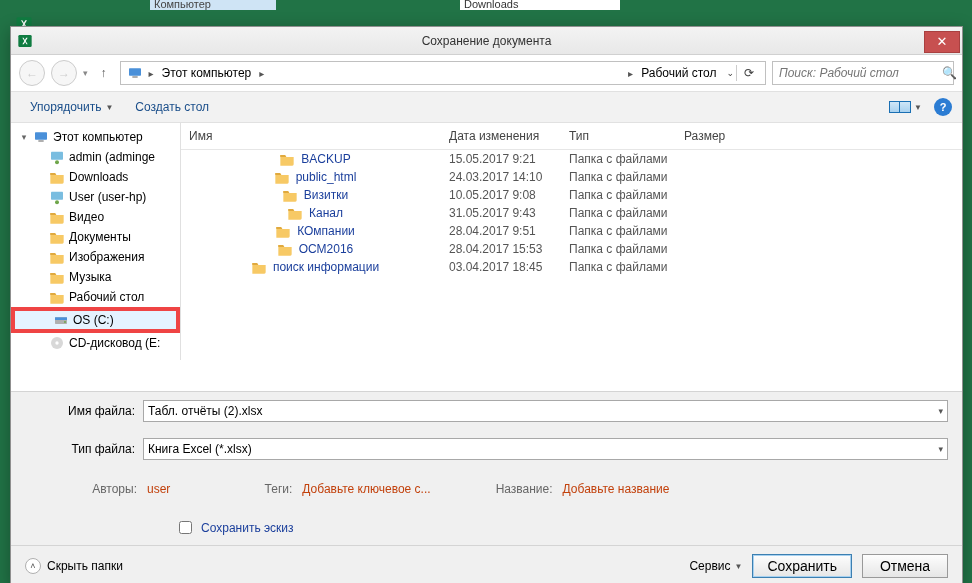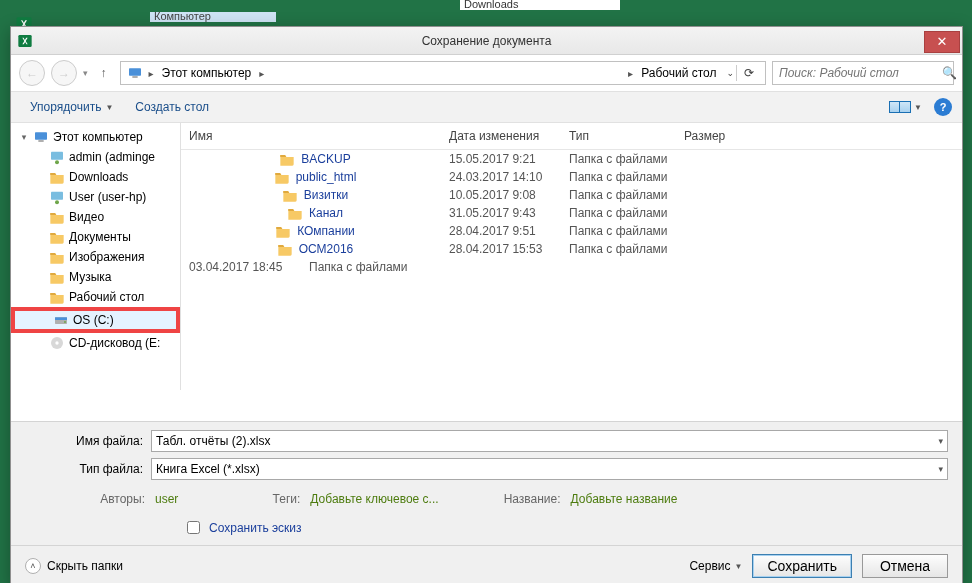--- a/index.html
+++ b/index.html
@@ -1,19 +1,19 @@
 <!DOCTYPE html>
 <html><head>
 <meta charset="utf-8">
 <style>
   * { box-sizing: border-box; }
   html, body { margin:0; padding:0; font-family: "Segoe UI", Tahoma, sans-serif; font-size:12px; color:#000; }
   body { background:#217346; width:972px; height:583px; position:relative; overflow:hidden; }
   
-  .bg-hint1 { position:absolute; top:12px; left:150px; width:126px; height:10px; background:#cfe4f5; color:#444; font-size:11px; padding-left:4px; line-height:9px;}
+  .bg-hint1 { position:absolute; top:0; left:150px; width:126px; height:10px; background:#cfe4f5; color:#444; font-size:11px; padding-left:4px; line-height:9px;}
   .bg-hint2 { position:absolute; top:0; left:460px; width:160px; height:10px; background:#fff; color:#333; font-size:11px; padding-left:4px; line-height:9px;}
   
   .excel-edge { position:absolute; left:0; top:10px; width:14px; height:573px; background:#217346;}
   .excel-corner { position:absolute; left:10px; top:10px; width:28px; height:28px; background:#217346; display:flex; align-items:center; justify-content:center;}
   .excel-icon { width:18px; height:18px; }
 
   
   .dialog {
     position:absolute; left:10px; top:26px; width:953px; height:561px;
     background:#fff; border:1px solid #8f8f8f; box-shadow:0 4px 16px rgba(0,0,0,.3);
@@ -86,30 +86,30 @@
   .c-date{ width:120px;}
   .c-type{ width:115px;}
   .c-size{ width:80px;}
   .list-row{ display:flex; align-items:center; font-size:12px; padding:2px 0;}
   .list-row .c-name{ display:flex; align-items:center; gap:6px; padding-left:8px; color:#1b3f9c;justify-content:center;}
   .list-row .c-date,.list-row .c-type,.list-row .c-size{ color:#555; padding-left:8px;}
   .folder-icon{ width:16px; height:14px; }
 
   
   .bottom {
-    border-top:1px solid #d4d4d4; background:#f0f0f0; padding:8px 14px 8px 22px;
-    display:flex; flex-direction:column; gap:6px;margin-top:31px;
+    border-top:1px solid #d4d4d4; background:#f0f0f0; padding:8px 14px 8px 14px;
+    display:flex; flex-direction:column; gap:16px;margin-top:31px;
   }
   .field-row{ display:flex; align-items:center; gap:8px;}
   .field-row label{ width:110px; text-align:right; font-size:12px;}
   .field-row .combo{ flex:1; height:22px; border:1px solid #a8a8a8; background:#fff; display:flex; align-items:center; padding:0 4px; font-size:12px;}
   .field-row .combo .dd{ margin-left:auto; font-size:9px; color:#555; }
   .meta-row{ display:flex; align-items:center; gap:10px; padding-left:40px; font-size:12px;}
   .meta-label{ color:#666; width:72px; text-align:right;}
-  .meta-link{ color:#4d7c0f; margin-right:40px; }
+  .meta-link{ color:#c2410c; margin-right:40px; }
   .thumb-row{ display:flex; align-items:center; gap:6px; padding-left:150px; padding-top:6px;}
   .thumb-row input[type=checkbox]{ width:13px; height:13px;}
   .thumb-row span{ color:#1b3f9c; font-size:12px; }
 
   .footer{
     border-top:1px solid #d4d4d4; background:#f0f0f0; padding:8px 14px;
     display:flex; align-items:center; gap:10px;
   }
   .hide-folders{ display:flex; align-items:center; gap:6px;}
   .hide-folders .chev{ width:16px;height:16px;border:1px solid #b0b0b0;border-radius:50%;background:#fff;display:flex;align-items:center;justify-content:center;font-size:9px;color:#555;}
@@ -407,20 +407,29 @@
                   <path d="M2 4h7l2 3H2z" fill="#e0a93e"></path>
                 </svg>
               </span>
               <span>ОСМ2016</span>
             </div>
             <div class="c-date">28.04.2017 15:53</div>
             <div class="c-type">Папка с файлами</div>
             <div class="c-size"></div>
           </div>
           <div class="list-row">
+            <div class="c-name">
+              <span class="folder-icon">
+                <svg width="16" height="14" viewBox="0 0 24 20">
+                  <path d="M2 4h7l2 3h11v11a2 2 0 0 1-2 2H2z" fill="#f7c965"></path>
+                  <path d="M2 4h7l2 3H2z" fill="#e0a93e"></path>
+                </svg>
+              </span>
+              <span>поиск информации</span>
+            </div>
             <div class="c-date">03.04.2017 18:45</div>
             <div class="c-type">Папка с файлами</div>
             <div class="c-size"></div>
           </div>
         </div>
     </div>
   </div>
 
   <div class="bottom">
     <div class="field-row">

